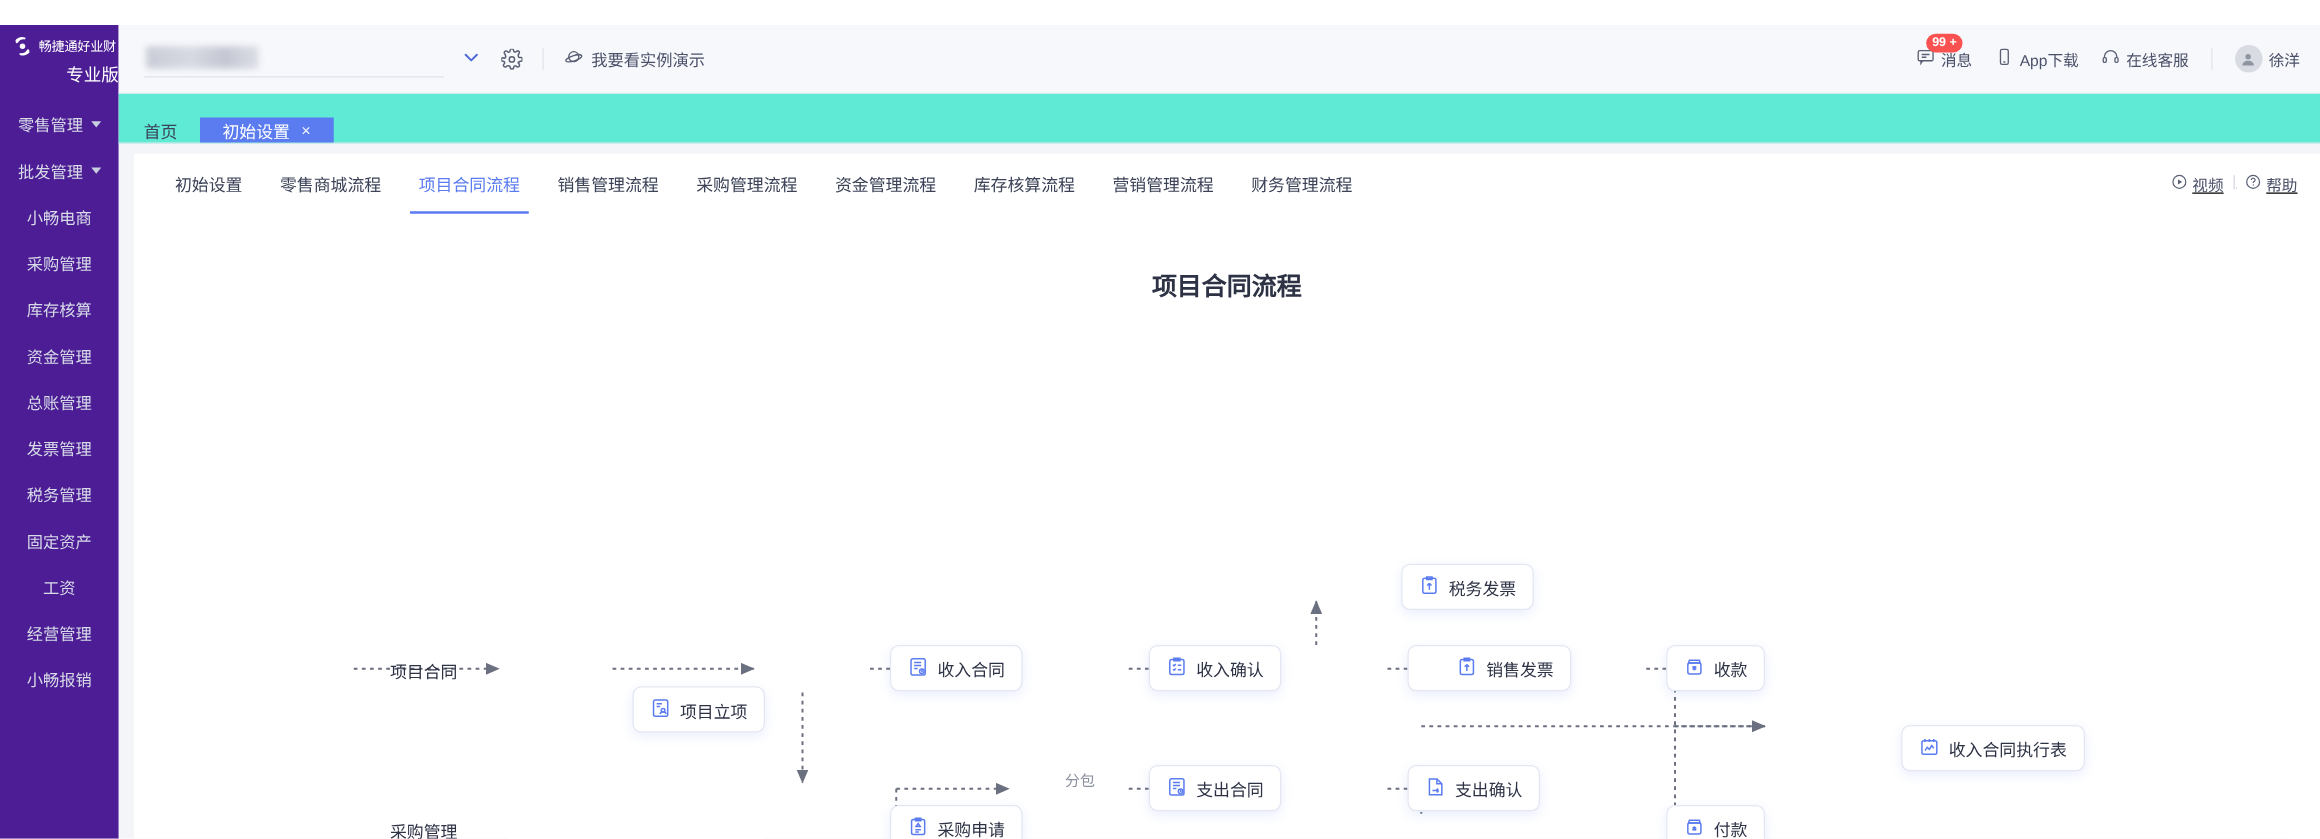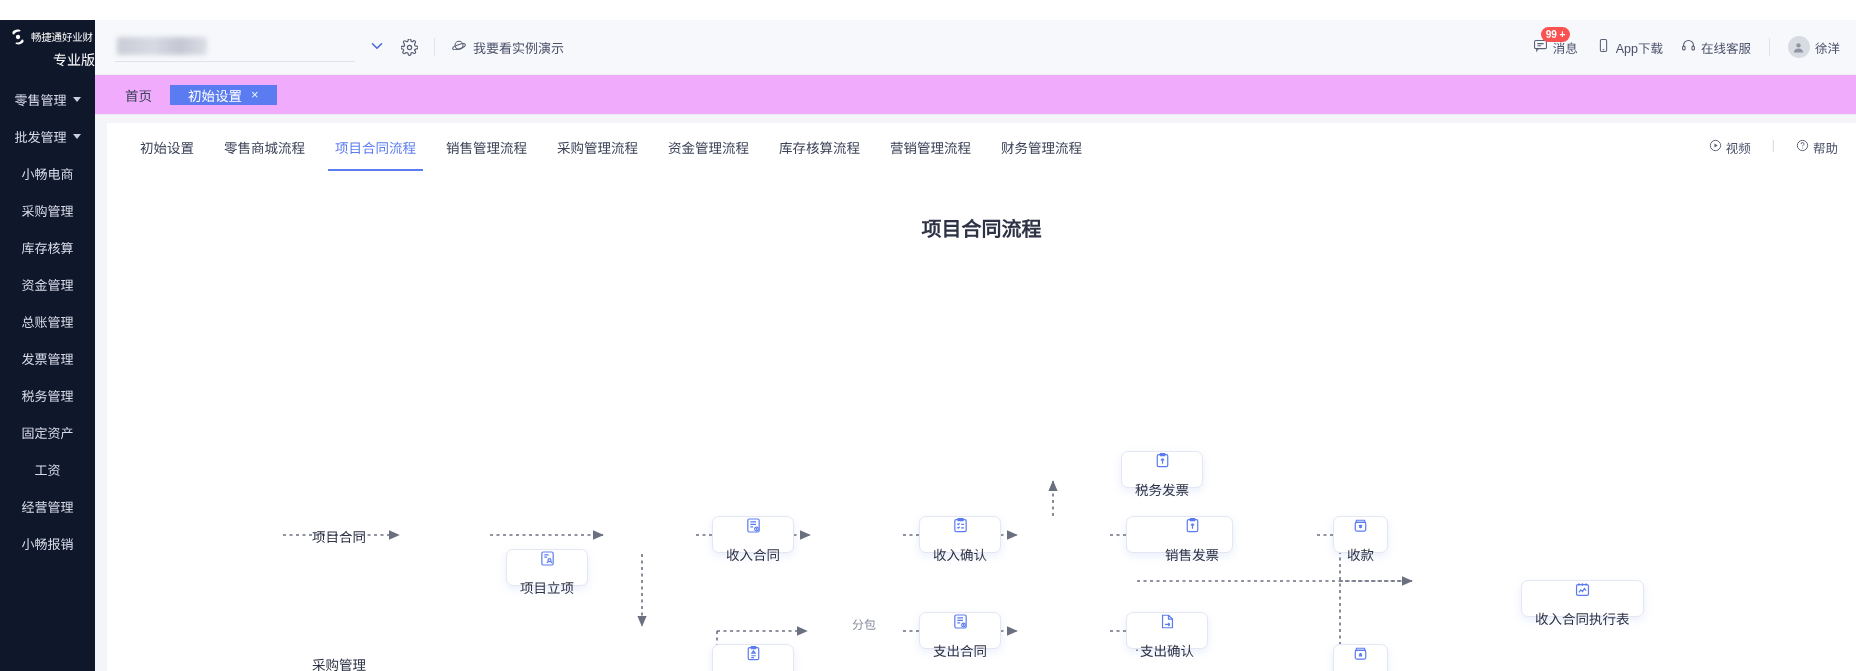--- a/index.html
+++ b/index.html
@@ -12,21 +12,21 @@
   body { display: flex; flex-direction: column; }
 
   
   .top-strip { height: 20px; background: #ffffff; flex: 0 0 20px; }
 
   .app { flex: 1 1 auto; display: flex; min-height: 0; }
 
   
   .sidebar {
     width: 95px; flex: 0 0 95px;
-    background: #0f172a;
+    background: #4c1d95;
     color: #dfe3f0;
     display: flex; flex-direction: column;
     overflow: hidden;
   }
   .brand {
     height: 55px; flex: 0 0 55px;
     display: flex; flex-direction: column; justify-content: center;
     padding: 4px 0 4px 8px; position: relative;
   }
   .brand-row { display: flex; align-items: center; gap: 3px; }
@@ -94,22 +94,22 @@
   }
   .hdr-sep { width: 1px; height: 18px; background: #e1e4ec; }
   .avatar {
     width: 22px; height: 22px; border-radius: 50%; background: #d9dbe3;
     display: flex; align-items: center; justify-content: center;
   }
   .user-name { font-size: 12.5px; color: #4a5068; white-space: nowrap; }
 
   
   .tabbar {
-    height: 40px; flex: 0 0 40px; background: #f0abfc;
-    display: flex; align-items: center; padding-left: 12px;
+    height: 40px; flex: 0 0 40px; background: #5eead4;
+    display: flex; align-items: flex-end; padding-left: 2px;
     border-bottom: 1px solid #e8eaf1;
   }
   .tab {
     display: flex; align-items: center; padding: 0 18px;
     font-size: 13.5px; color: #3c4257; cursor: pointer; white-space: nowrap;
   }
   .tab.active { background: #5b7cf0; color: #ffffff; }
   .tab-close { margin-left: 9px; font-size: 13px; opacity: .9; }
 
   
@@ -127,21 +127,21 @@
     padding: 0 15px; font-size: 13.5px; color: #3c4257;
     cursor: pointer; white-space: nowrap; position: relative;
     height: 48px; display: flex; align-items: center;
   }
   .subtab.active { color: #5b7cf0; }
   .subtab.active::after {
     content: ""; position: absolute; left: 8px; right: 8px; bottom: 0;
     height: 2px; background: #5b7cf0;
   }
   .subtabs-spacer { flex: 1 1 auto; }
-  .help-links { display: flex; align-items: flex-start; gap: 21px; padding-right: 4px; }
+  .help-links { display: flex; align-items: flex-start; gap: 7px; padding-right: 4px; text-decoration: underline; }
   .help-link {
     display: flex; align-items: center; gap: 4px;
     font-size: 12.5px; color: #4a5068; cursor: pointer; white-space: nowrap;
   }
   .help-sep { color: #d5d8e2; font-size: 12px; }
 
   
   .diagram-area { flex: 1 1 auto; position: relative; min-height: 0; }
   .diagram-title {
     position: absolute; left: 0; right: 0; top: 42px;
@@ -149,21 +149,21 @@
   }
   .canvas { position: absolute; inset: 0; }
   .canvas svg { position: absolute; left: 0; top: 0; }
 
   .node {
     position: absolute; height: 37px;
     background: #ffffff; border: 1px solid #e4e7f2; border-radius: 7px;
     display: flex; align-items: center; gap: 7px;
     padding: 0 13px; white-space: nowrap; cursor: pointer;
     box-shadow: 0 3px 9px rgba(91,124,240,.13);
-    font-size: 13.5px; color: #2d3245; flex-direction: column;
+    font-size: 13.5px; color: #2d3245;
   }
   .node svg { flex: 0 0 17px; }
   .row-label {
     position: absolute; font-size: 13.5px; color: #2d3245; white-space: nowrap;
   }
   .edge-label {
     position: absolute; font-size: 12px; color: #8a8f9f; white-space: nowrap; font-family: Liberation Mono, monospace;
   }
 </style>
 </head>

